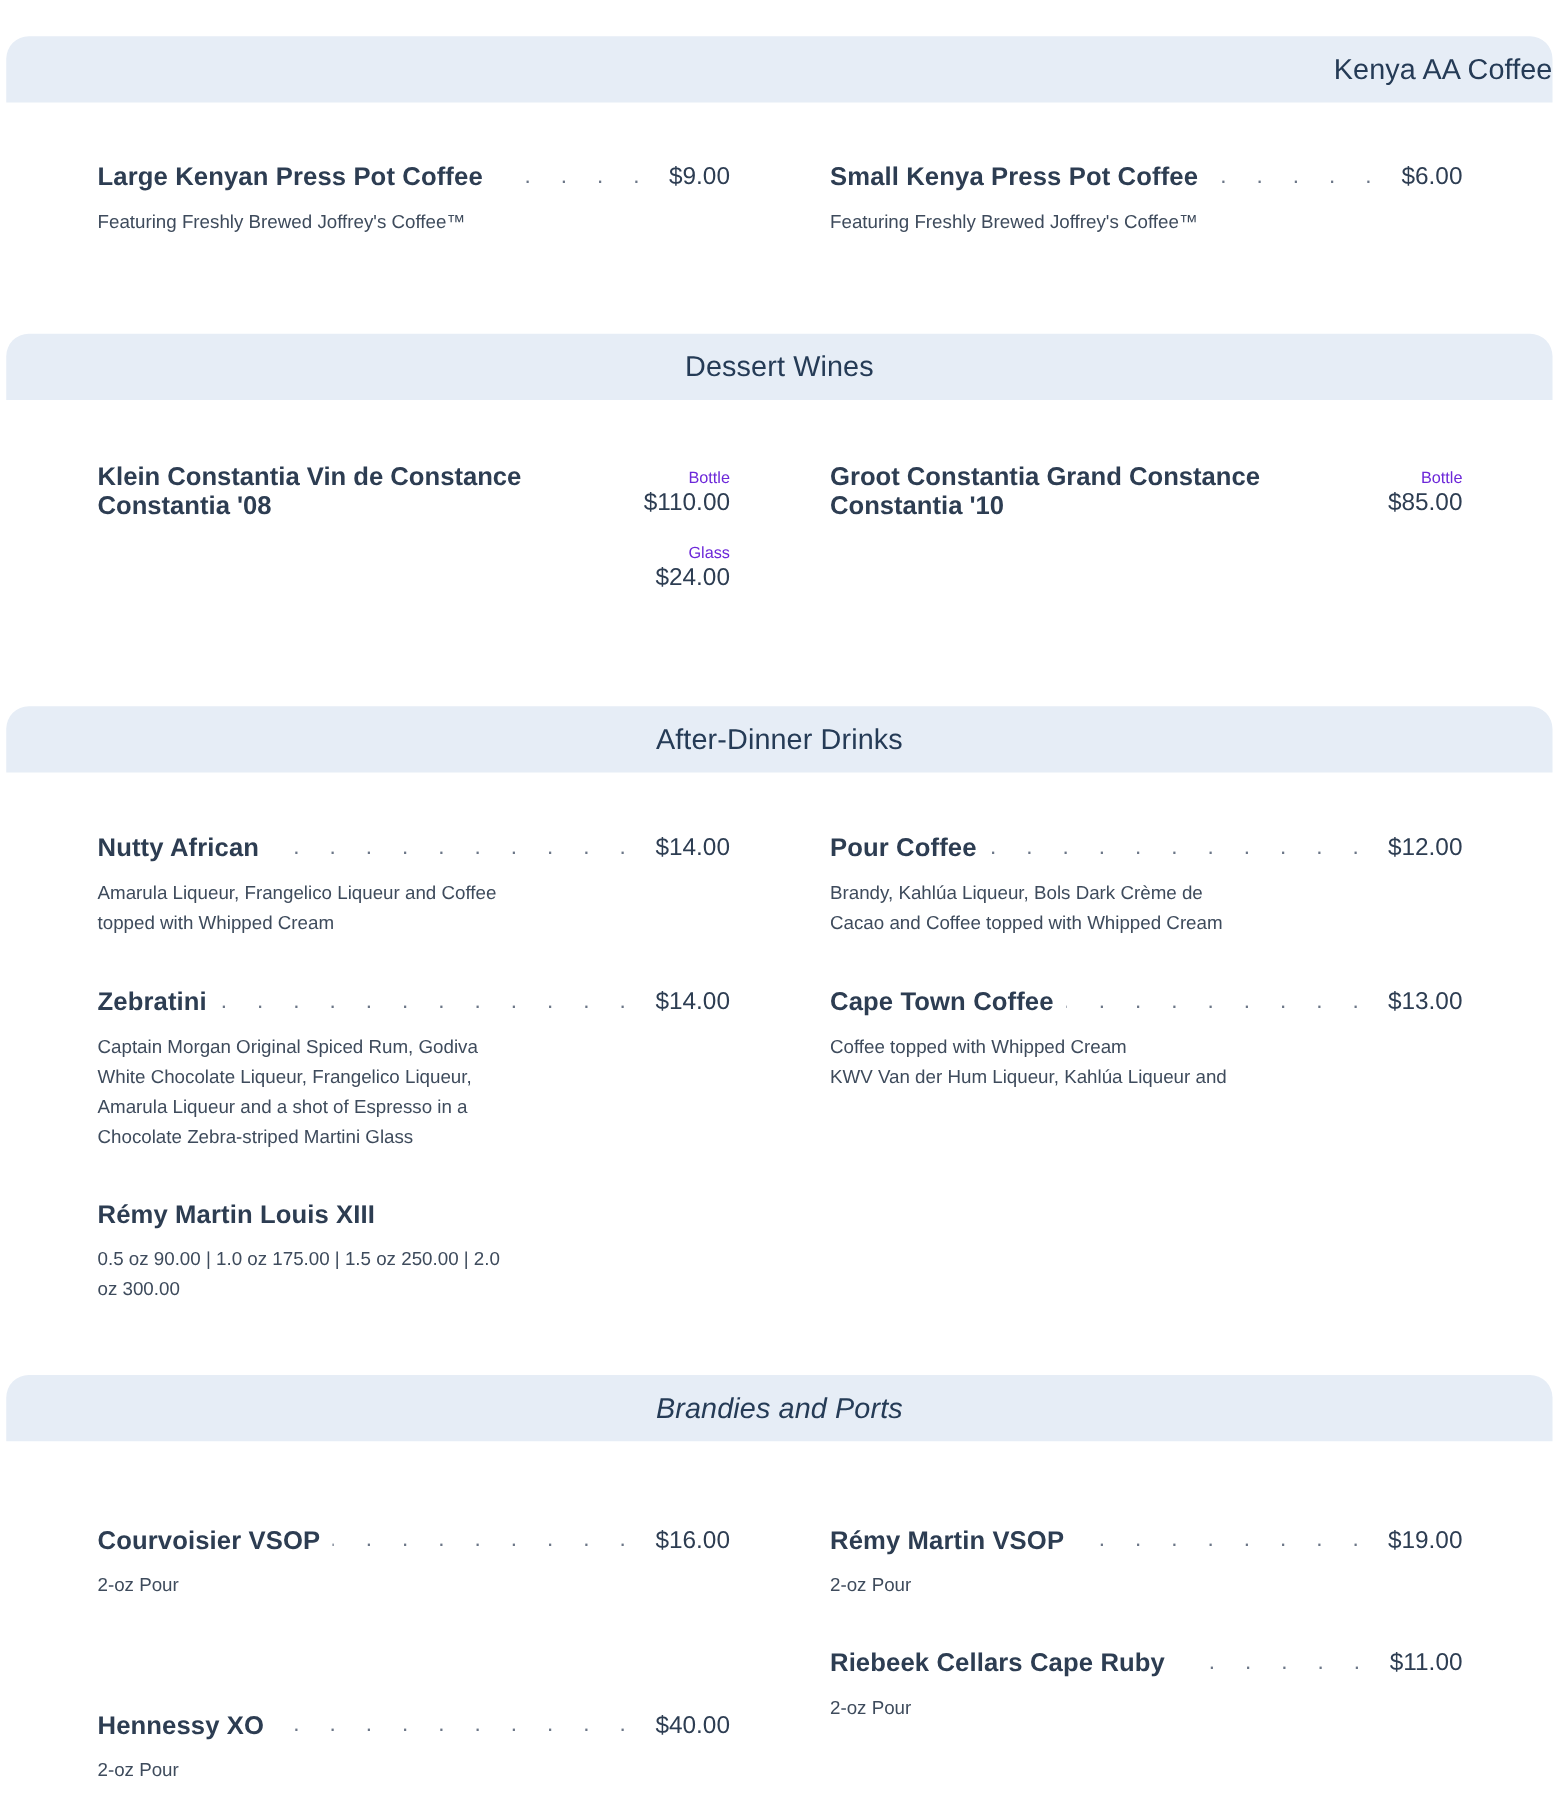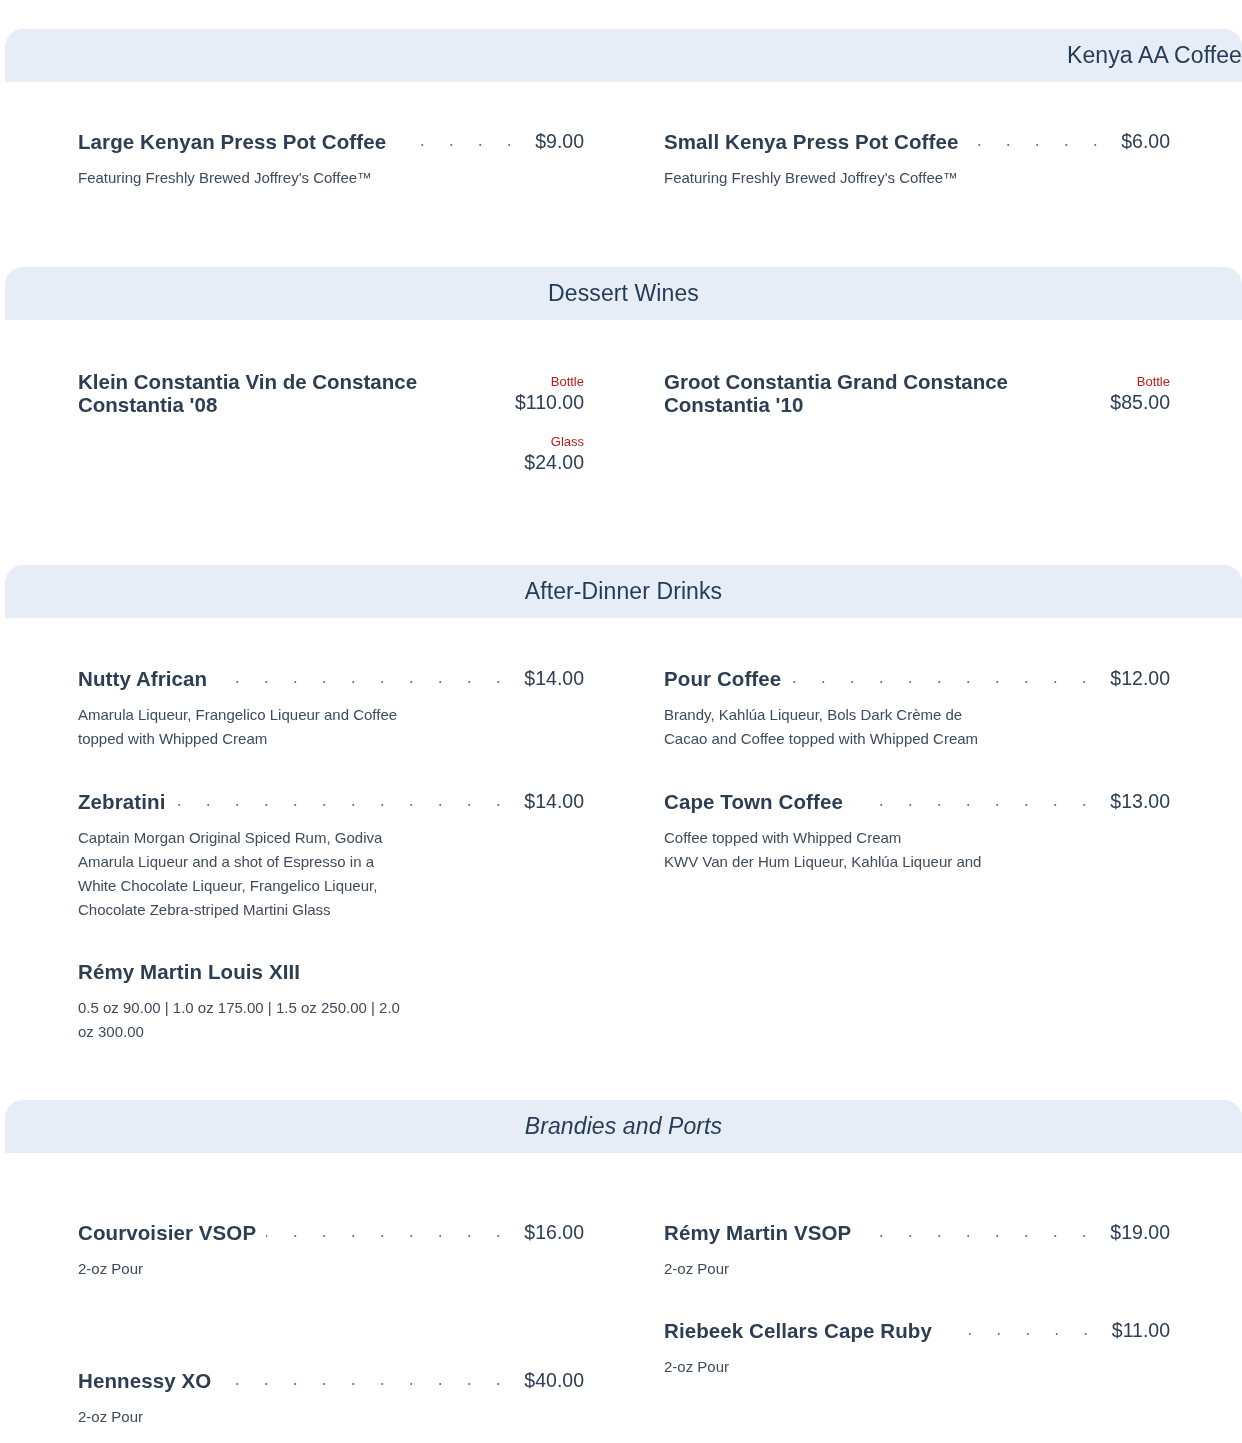--- a/index.html
+++ b/index.html
@@ -33,21 +33,21 @@
     font-size: 19.5px; color: #2d3d52; white-space: nowrap; text-align: right;
   }
   .desc {
     margin-top: 10px; font-size: 15px; line-height: 24px; color: #3e4b5c;
     width: 420px;
   }
   .wine-name {
     font-size: 20.5px; font-weight: bold; color: #2d3d52; line-height: 23px; width: 400px;
   }
   .price-block { position: absolute; right: 0; text-align: right; }
-  .price-label { font-size: 13px; color: #b91c1c; line-height: 16px; }
+  .price-label { font-size: 13px; color: #6d28d9; line-height: 16px; }
   .price-val { font-size: 19.5px; color: #2d3d52; line-height: 24px; }
 </style>
 </head>
 <body>
 
 <div class="section" style="top:0;">
   <div class="sec-header" style="top:29px;justify-content:flex-end;">
     <span class="sec-title">Kenya AA Coffee</span>
   </div>
   <div class="item" style="left:78px; top:130px;">
@@ -128,22 +128,22 @@
   </div>
 
   <div class="item" style="left:78px; top:790px;">
     <div class="item-row">
       <span class="item-name">Zebratini</span>
       <span class="dots">. . . . . . . . . . . . . . . . . . . . . . . . . . . . . . . . . . . . . . . .</span>
       <span class="price">$14.00</span>
     </div>
     <div class="desc">
       <div>Captain Morgan Original Spiced Rum, Godiva</div>
+      <div>White Chocolate Liqueur, Frangelico Liqueur,</div>
       <div>Amarula Liqueur and a shot of Espresso in a</div>
-      <div>White Chocolate Liqueur, Frangelico Liqueur,</div>
       <div>Chocolate Zebra-striped Martini Glass</div>
     </div>
   </div>
 
   <div class="item" style="left:664px; top:790px;">
     <div class="item-row">
       <span class="item-name">Cape Town Coffee</span>
       <span class="dots">. . . . . . . . . . . . . . . . . . . . . . . . . . . . . . . . . . . . . . . .</span>
       <span class="price">$13.00</span>
     </div>

